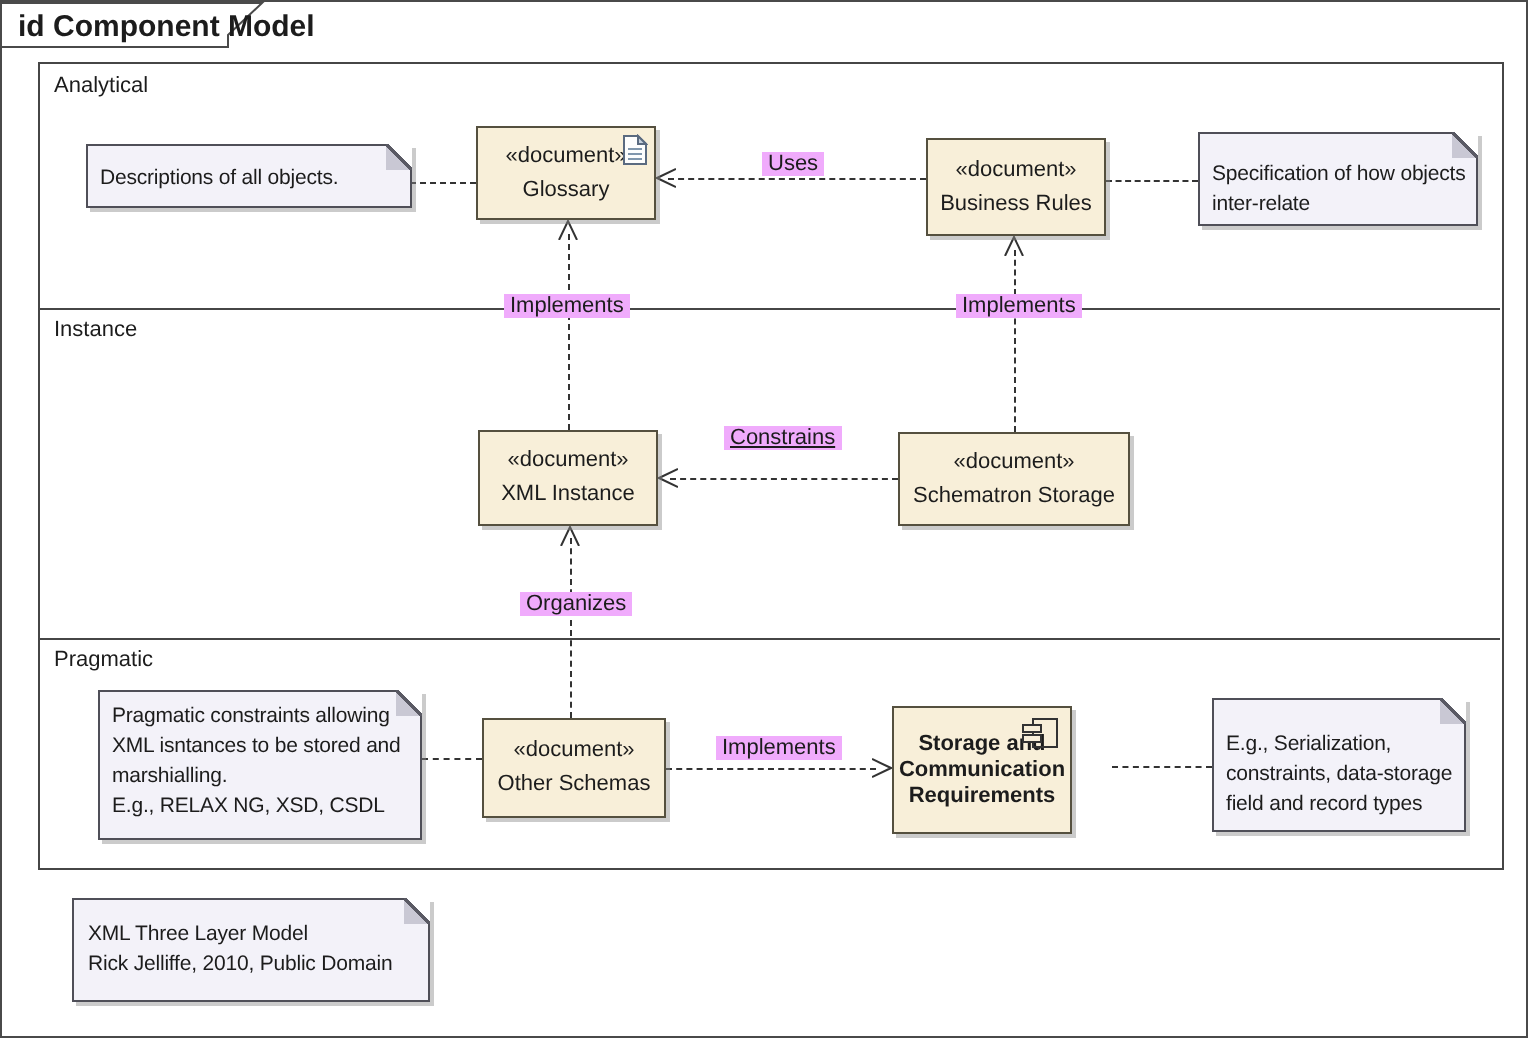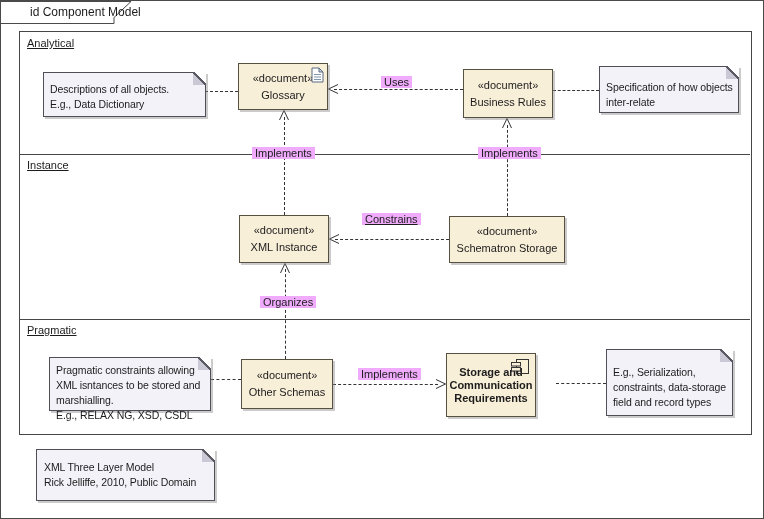--- a/index.html
+++ b/index.html
@@ -4,24 +4,24 @@
 <style>
   html,body{margin:0;padding:0;background:#fff;}
   #canvas{
     position:relative;width:764px;height:519px;box-sizing:border-box;
     border:1px solid #4a4a4a;background:#ffffff;overflow:hidden;
     font-family:"Liberation Sans",sans-serif;color:#1c1c1c;
   }
   
   .frame{position:absolute;border:1px solid #464646;background:transparent;}
   .lane-divider{position:absolute;height:0;border-top:1px solid #464646;z-index:1;}
-  .lane-label{position:absolute;font-size:11px;z-index:1;text-decoration:underline;}
+  .lane-label{position:absolute;font-size:11px;z-index:1;}
   
   .tab-svg{position:absolute;left:0;top:0;z-index:5;}
-  .diagram-title{position:absolute;left:8px;top:4px;font-size:12px;font-weight:normal;z-index:6;margin-left:21px;}
+  .diagram-title{position:absolute;left:8px;top:4px;font-size:15px;font-weight:bold;z-index:6;}
   
   .comp{
     position:absolute;box-sizing:border-box;background:#F8EFD9;border:1px solid #55503F;
     box-shadow:2px 2px 0 rgba(140,140,140,.45);z-index:4;
     display:flex;flex-direction:column;align-items:center;justify-content:center;
     text-align:center;font-size:11px;line-height:13px;gap:4px;
   }
   .comp .stereo{font-size:11px;}
   .comp .cname{font-size:11px;}
   .comp.bold .cname{font-weight:bold;padding:0 4px;}
@@ -141,33 +141,32 @@
     <span class="corner-icon" style="top:4px;right:5px;">
       <svg width="20" height="17" viewBox="0 0 20 17">
         <rect x="6.5" y="1.5" width="12" height="14" fill="none" stroke="#333"></rect>
         <rect x="1.5" y="4.5" width="9" height="3.5" fill="#F8EFD9" stroke="#333"></rect>
         <rect x="1.5" y="9.5" width="9" height="3.5" fill="#F8EFD9" stroke="#333"></rect>
       </svg>
     </span>
     <div class="cname">Storage and Communication Requirements</div>
   </div>
 
-  <div class="note" style="left:42px;top:71px;width:163px;height:45px;padding:9px 6px;">
+  <div class="note" style="left:42px;top:71px;width:163px;height:32px;padding:9px 6px;">
     <span class="fold"></span>
     <div class="nline">Descriptions of all objects.</div>
-    <div class="nline">E.g., Data Dictionary</div>
   </div>
 
   <div class="note" style="left:598px;top:65px;width:140px;height:47px;padding:13px 6px;">
     <span class="fold"></span>
     <div class="nline">Specification of how objects</div>
     <div class="nline">inter-relate</div>
   </div>
 
-  <div class="note" style="left:48px;top:356px;width:162px;height:54px;padding:5px 6px;">
+  <div class="note" style="left:48px;top:344px;width:162px;height:75px;padding:5px 6px;">
     <span class="fold"></span>
     <div class="nline">Pragmatic constraints allowing</div>
     <div class="nline">XML isntances to be stored and</div>
     <div class="nline">marshialling.</div>
     <div class="nline">E.g., RELAX NG, XSD, CSDL</div>
   </div>
 
   <div class="note" style="left:605px;top:348px;width:127px;height:67px;padding:15px 6px;">
     <span class="fold"></span>
     <div class="nline">E.g., Serialization,</div>

